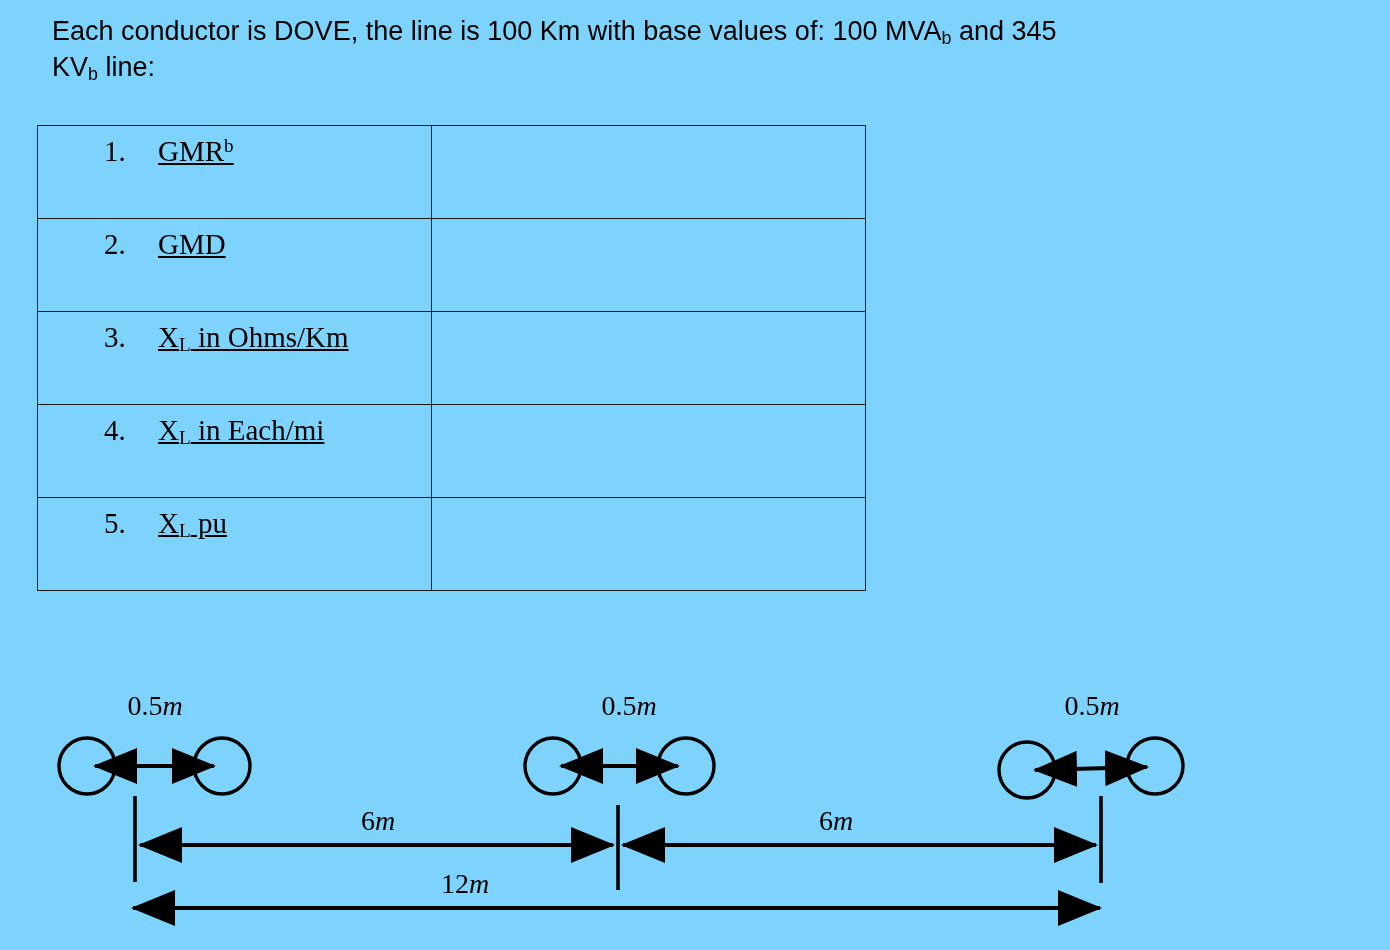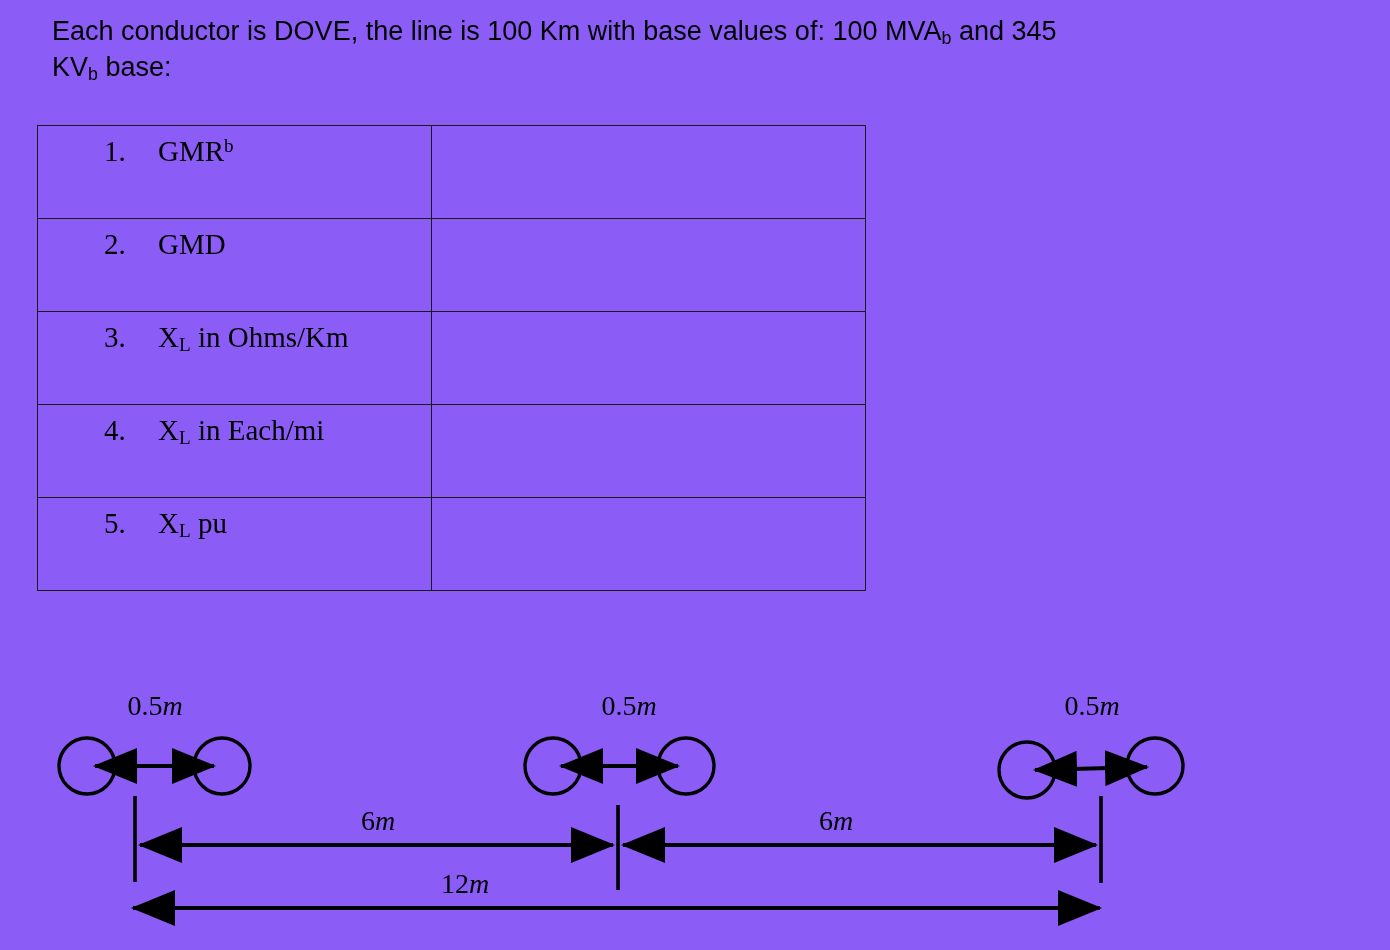--- a/index.html
+++ b/index.html
@@ -5,21 +5,21 @@
 <style>
   html, body {
     margin: 0;
     padding: 0;
     background: #ffffff;
   }
   #page {
     position: relative;
     width: 1390px;
     height: 950px;
-    background: #8b5cf6;
+    background: #7dd3fc;
     overflow: hidden;
     color: #000000;
   }
 
   
   #prompt {
     position: absolute;
     left: 52px;
     top: 14px;
     width: 1400px;
@@ -65,21 +65,21 @@
     display: flex;
     align-items: baseline;
     padding: 9px 0 0 66px;
     font-size: 29px;
     white-space: nowrap;
   }
   .row-num {
     width: 54px;
     flex: none;
   }
-  .row-text { flex: none; }
+  .row-text { flex: none; text-decoration: underline; }
 
   
   #diagram {
     position: absolute;
     left: 0;
     top: 0;
     width: 1390px;
     height: 950px;
     pointer-events: none;
   }
@@ -103,21 +103,21 @@
     stroke-width: 3.6;
   }
 </style>
 </head>
 <body>
 
 <div id="page">
 
   <div id="prompt">
     <span class="ln"><span>Each conductor is DOVE, the line is 100 Km with base values of: 100 MVA</span><sub>b</sub><span> and 345</span></span>
-    <span class="ln"><span>KV</span><sub>b</sub><span> base:</span></span>
+    <span class="ln"><span>KV</span><sub>b</sub><span> line:</span></span>
   </div>
 
   <table id="qtable">
     <tbody>
       <tr>
         <td class="c-label">
           <div class="row-inner">
             <span class="row-num">1.</span>
             <span class="row-text"><span>GMR</span><sup>b</sup><span></span></span>
           </div>

